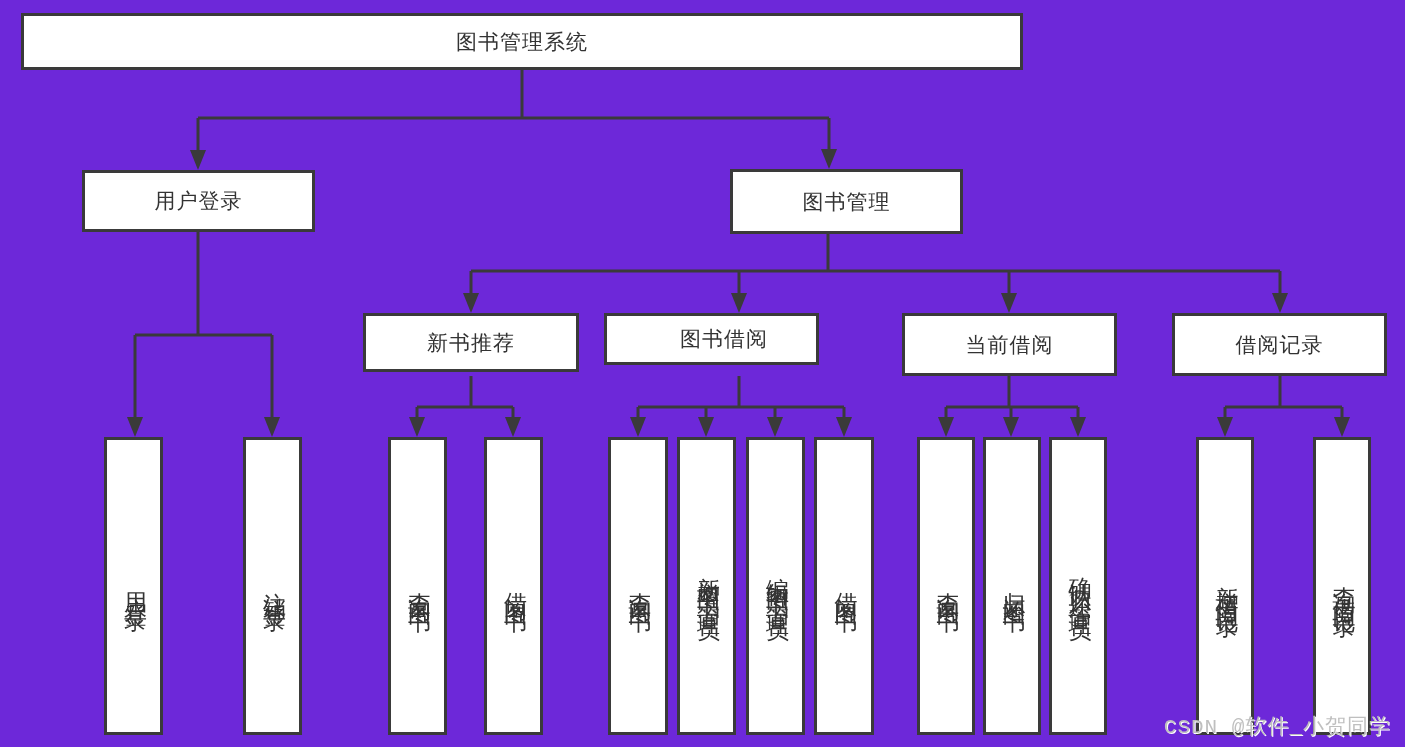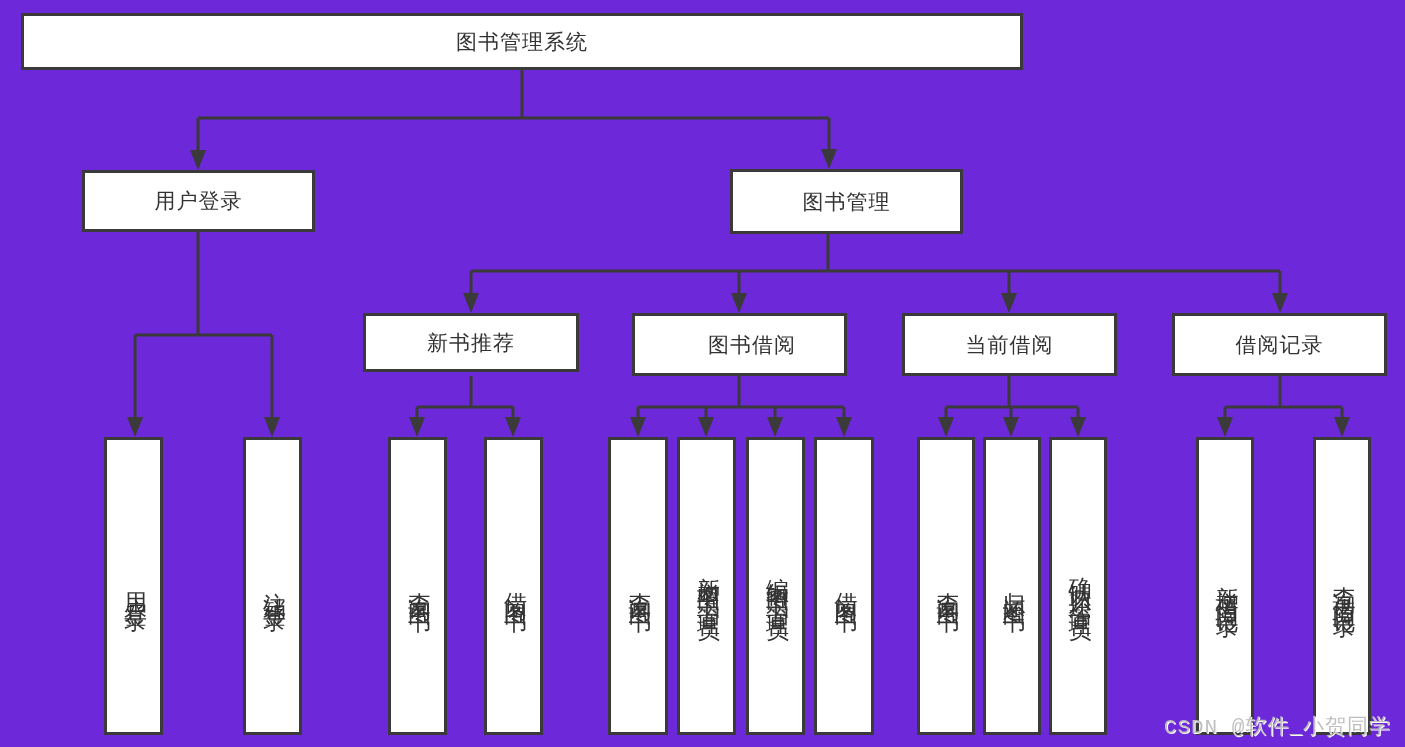--- a/index.html
+++ b/index.html
@@ -77,21 +77,21 @@
   <div class="hbox" style="left:82px;top:170px;width:233px;height:62px;">
     <span>用户登录</span>
   </div>
   <div class="hbox" style="left:712px;top:169px;width:233px;height:65px;margin-left:18px;">
     <span>图书管理</span>
   </div>
 
   <div class="hbox" style="left:363px;top:313px;width:216px;height:59px;">
     <span>新书推荐</span>
   </div>
-  <div class="hbox" style="left:632px;top:313px;width:215px;height:63px;padding-left:25px;">
+  <div class="hbox" style="left:604px;top:313px;width:215px;height:52px;padding-left:25px;">
     <span>图书借阅</span>
   </div>
   <div class="hbox" style="left:902px;top:313px;width:215px;height:63px;text-align:center;">
     <span>当前借阅</span>
   </div>
   <div class="hbox" style="left:1172px;top:313px;width:215px;height:63px;align-items:center;">
     <span>借阅记录</span>
   </div>
 
   <div class="leaf" style="left:104px;width:59px;">

